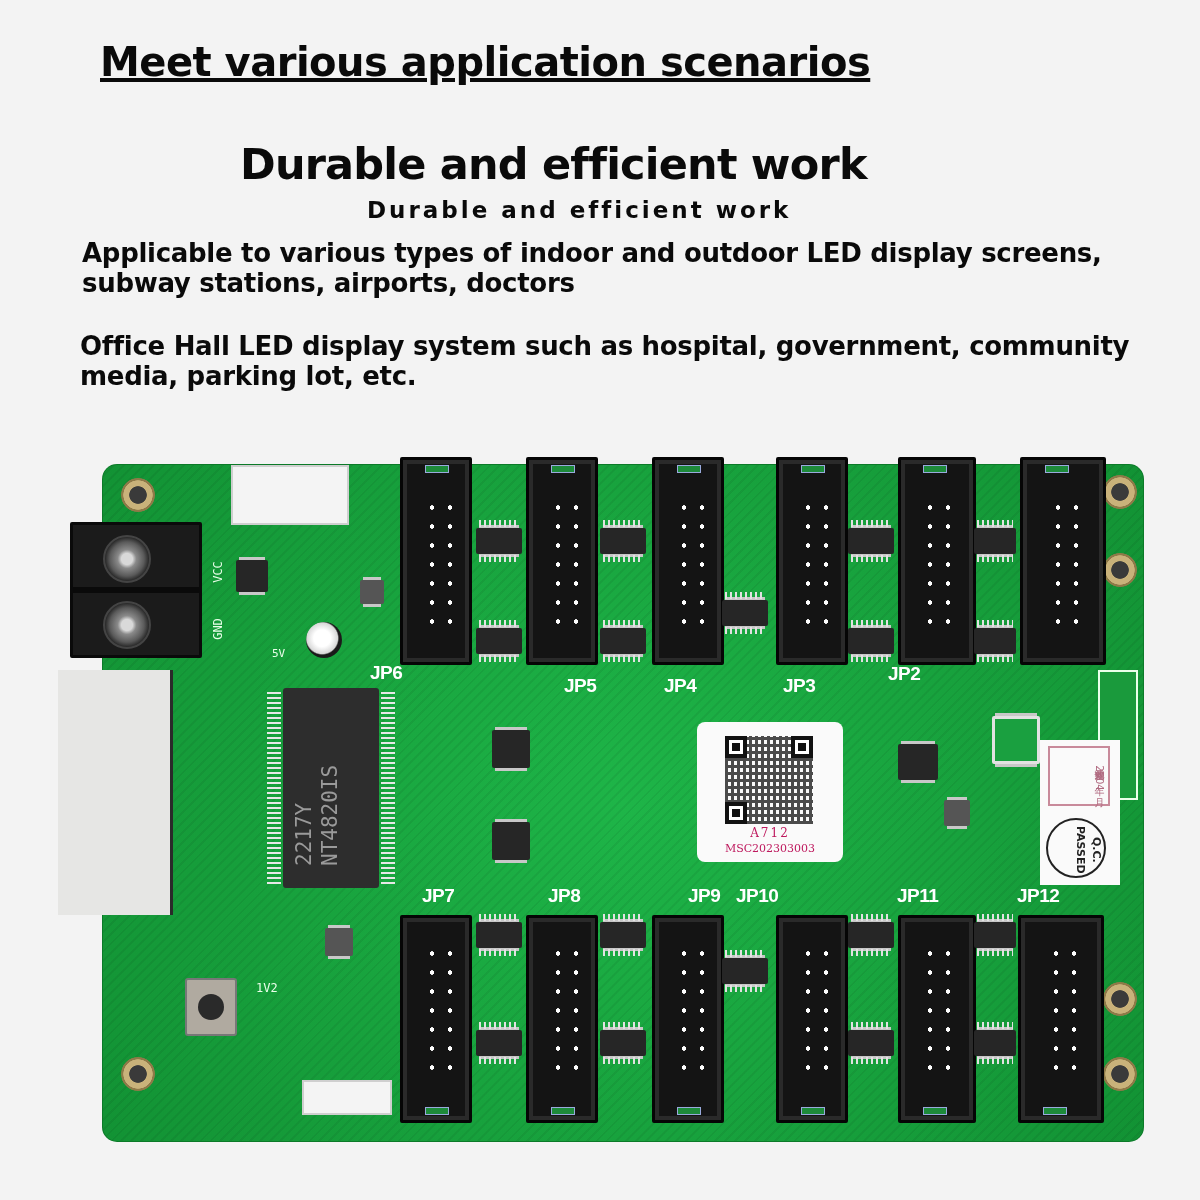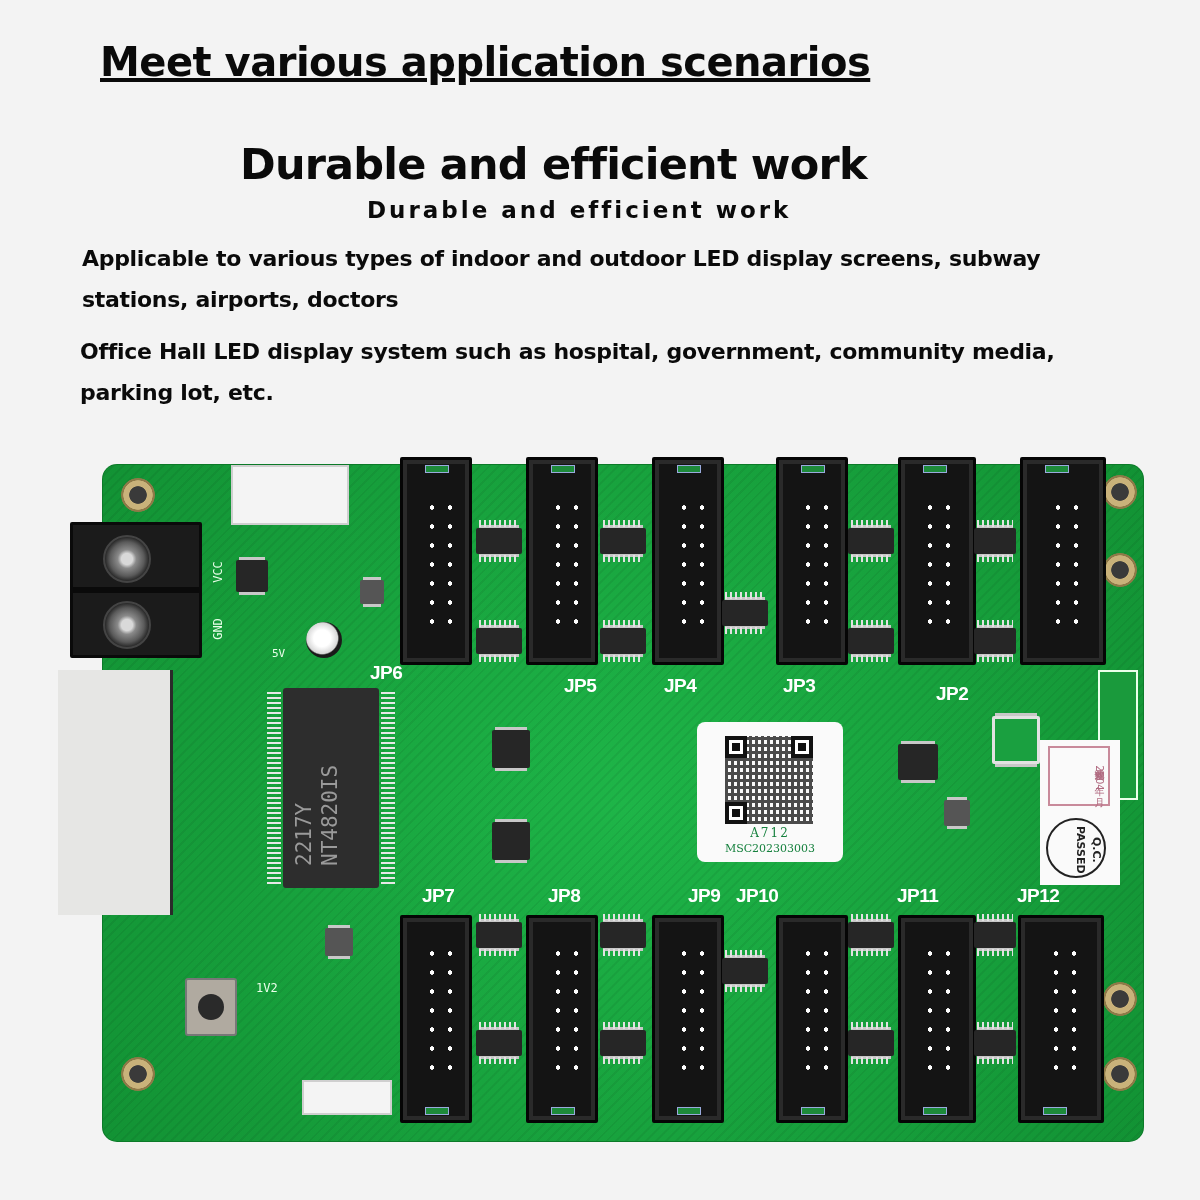--- a/index.html
+++ b/index.html
@@ -20,21 +20,21 @@
     font-size: 43px; font-weight: bold; letter-spacing: -0.8px;
     white-space: nowrap; line-height: 52px;
   }
   .h3 {
     position: absolute; left: 367px; top: 195px;
     font-size: 23px; font-weight: bold; letter-spacing: 3px;
     white-space: nowrap; line-height: 30px;
   }
   .para {
     position: absolute; left: 82px; width: 1060px;
-    font-size: 22px; font-weight: bold; line-height: 41px;
+    font-size: 26px; font-weight: bold; line-height: 30px;
     letter-spacing: -0.3px;
   }
   .p1 { top: 238px; }
   .p2 { top: 308px; left: 80px; margin-top: 23px; }
 
   
   .pcb {
     position: absolute; left: 103px; top: 465px; width: 1040px; height: 676px;
     background: #14a03a;
     border-radius: 14px;
@@ -121,21 +121,21 @@
       repeating-linear-gradient(90deg, #111 0 3px, transparent 3px 6px),
       repeating-linear-gradient(0deg, #111 0 3px, transparent 3px 7px);
     opacity: 0.75;
   }
   .qr .finder {
     position: absolute; width: 22px; height: 22px; border: 4px solid #111; background: #fff;
   }
   .qr .finder::after { content:""; position:absolute; left:3px; top:3px; width:8px; height:8px; background:#111; }
   .qr .t1, .qr .t2 {
     position: absolute; left: 0; right: 0; text-align: center;
-    font-family: "DejaVu Serif", serif; color: #15803d;
+    font-family: "DejaVu Serif", serif; color: #be185d;
   }
   .qr .t1 { top: 104px; font-size: 12px; letter-spacing: 2px; }
   .qr .t2 { top: 120px; font-size: 11px; }
   .qc {
     position: absolute; left: 1040px; top: 740px; width: 80px; height: 145px;
     background: #fafafa;
   }
   .qc .stamp {
     position: absolute; left: 8px; top: 6px; width: 62px; height: 60px;
     border: 2px solid #c88a9a; color: #b06a80; font-size: 10px;
@@ -277,21 +277,21 @@
   <div class="mark">
     <span>2217Y</span><br>
     <span>NT4820IS</span>
   </div>
 </div>
 
 <div class="label" style="left:370px;top:662px;">JP6</div>
 <div class="label" style="left:564px;top:675px;">JP5</div>
 <div class="label" style="left:664px;top:675px;">JP4</div>
 <div class="label" style="left:783px;top:675px;">JP3</div>
-<div class="label" style="left:888px;top:683px;margin-left:48px;">JP2</div>
+<div class="label" style="left:888px;top:663px;">JP2</div>
 <div class="label" style="left:422px;top:885px;">JP7</div>
 <div class="label" style="left:548px;top:885px;">JP8</div>
 <div class="label" style="left:672px;top:885px;margin-left:16px;">JP9</div>
 <div class="label" style="left:736px;top:885px;">JP10</div>
 <div class="label" style="left:897px;top:885px;">JP11</div>
 <div class="label" style="left:1017px;top:885px;">JP12</div>
 <div class="silk" style="left:256px;top:944px;font-size:12px;margin-top:37px;">1V2</div>
 
 <div class="qr">
   <div class="code"></div>

